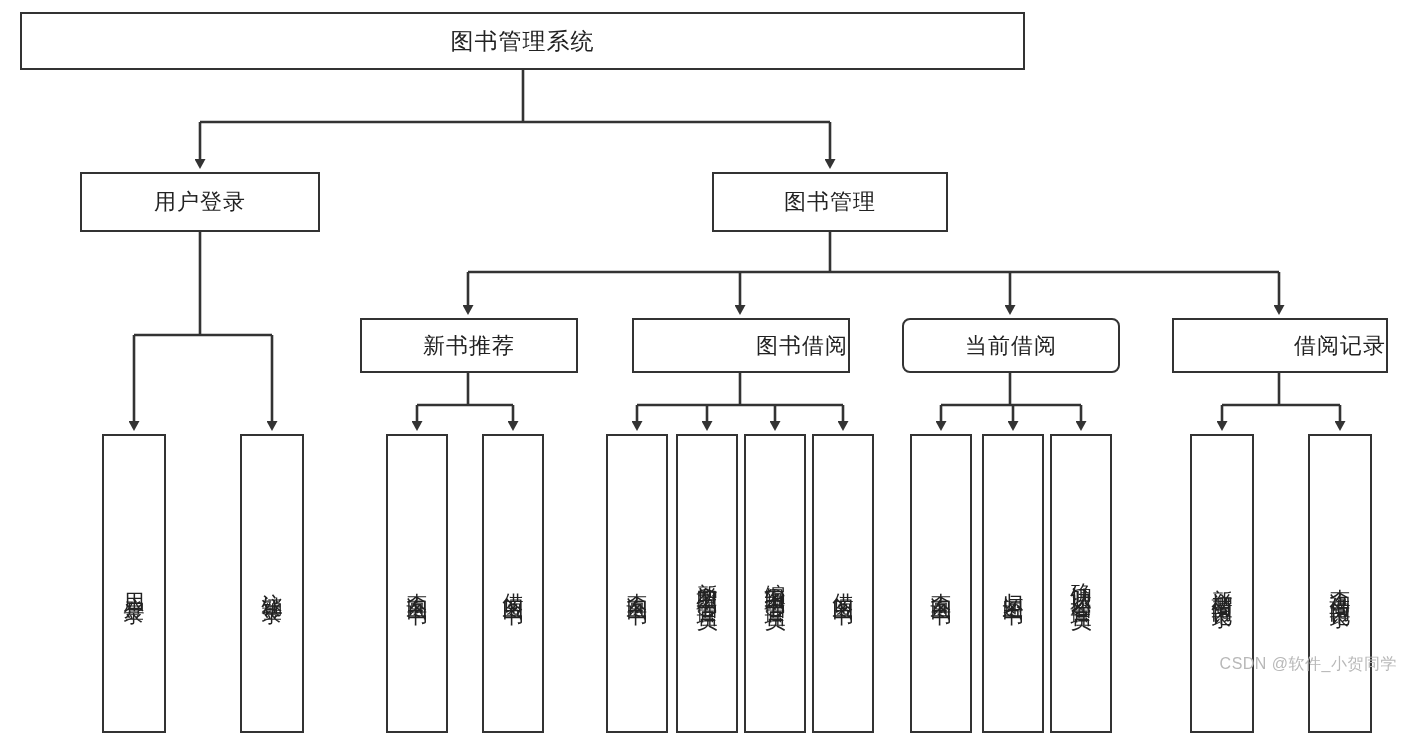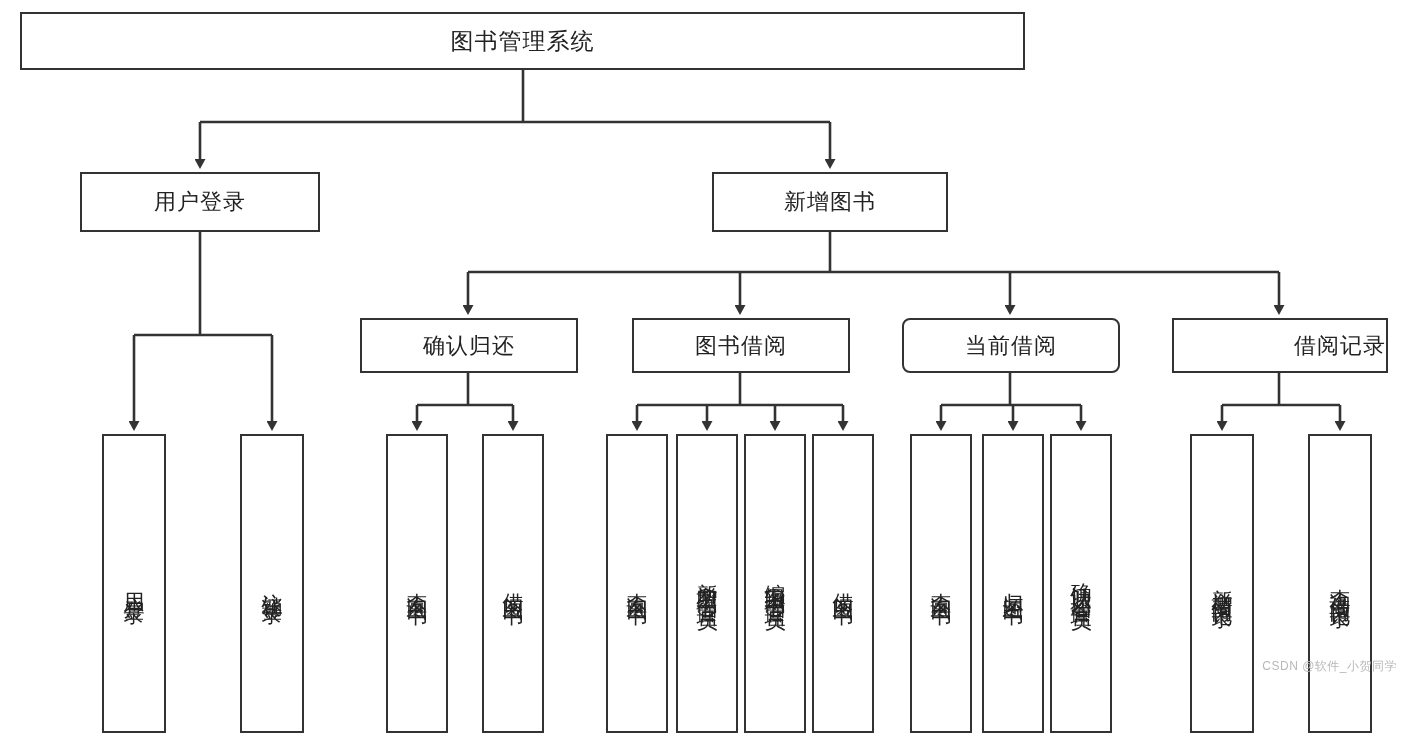--- a/index.html
+++ b/index.html
@@ -11,21 +11,21 @@
   .node{position:absolute;box-sizing:border-box;background:#ffffff;
         border:2px solid #333333;display:flex;align-items:center;
         justify-content:center;color:#222222;}
   .node.horiz{font-size:22px;letter-spacing:1px;}
   .node.title{font-size:23px;}
   .node.leaf{writing-mode:vertical-rl;text-orientation:upright;
              font-size:21px;letter-spacing:4px;padding:10px 0;
              align-items:center;justify-content:center;line-height:1.05;}
   .leaf-text{writing-mode:vertical-rl;text-orientation:upright;
              display:block;text-align:center;}
-  .watermark{position:absolute;right:8px;bottom:4px;font-size:12px;
+  .watermark{position:absolute;right:8px;bottom:4px;font-size:16px;
              color:#b8b8b8;letter-spacing:0.5px;white-space:nowrap;}
 </style>
 </head>
 <body>
 
 <div id="diagram-root">
 
   <svg class="wires" viewBox="0 0 1405 747" xmlns="http://www.w3.org/2000/svg">
     <defs>
       <marker id="arrow" markerWidth="10" markerHeight="11" refX="1" refY="5.5" orient="auto" markerUnits="userSpaceOnUse">
@@ -77,27 +77,27 @@
   </svg>
 
   <div class="node horiz title" style="left:20px;top:12px;width:1005px;height:58px;">
     <span>图书管理系统</span>
   </div>
 
   <div class="node horiz" style="left:80px;top:172px;width:240px;height:60px;">
     <span>用户登录</span>
   </div>
   <div class="node horiz" style="left:712px;top:172px;width:236px;height:60px;">
-    <span>新增图书</span>
+    <span>图书管理</span>
   </div>
 
   <div class="node horiz" style="left:360px;top:318px;width:218px;height:55px;">
-    <span>确认归还</span>
+    <span>新书推荐</span>
   </div>
-  <div class="node horiz" style="left:632px;top:318px;width:218px;height:55px;">
+  <div class="node horiz" style="left:632px;top:318px;width:218px;height:55px;justify-content:flex-end;">
     <span>图书借阅</span>
   </div>
   <div class="node horiz" style="left:902px;top:318px;width:218px;height:55px;border-radius:8px;">
     <span>当前借阅</span>
   </div>
   <div class="node horiz" style="left:1172px;top:318px;width:216px;height:55px;justify-content:flex-end;">
     <span>借阅记录</span>
   </div>
 
   <div class="node leaf" style="left:102px;top:434px;width:64px;height:299px;">

